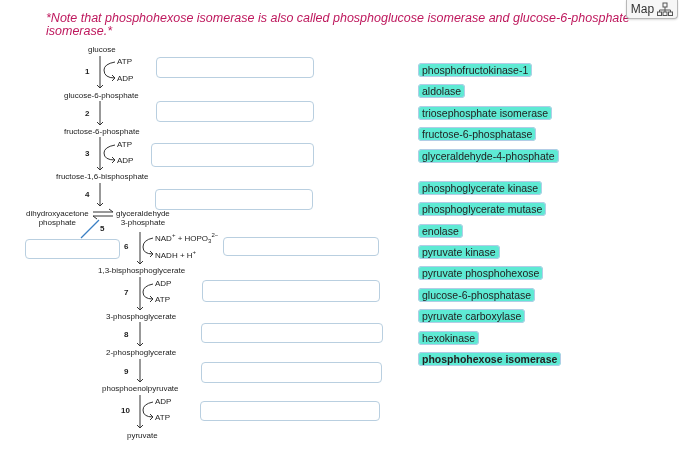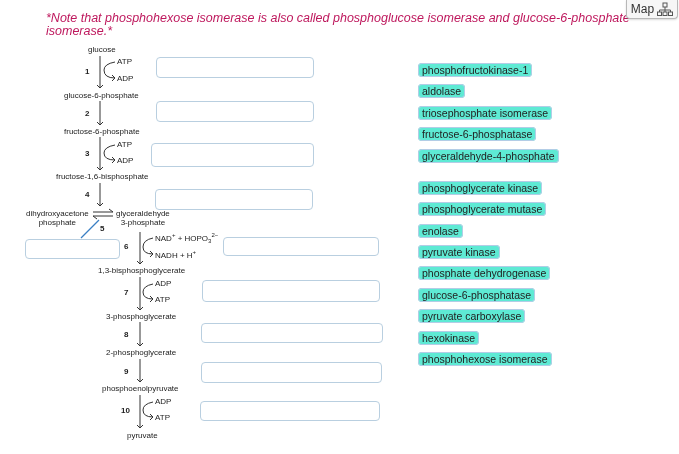--- a/index.html
+++ b/index.html
@@ -133,17 +133,17 @@
 <div class="chip" style="top:84px;">aldolase</div>
 <div class="chip" style="top:106px;">triosephosphate isomerase</div>
 <div class="chip" style="top:127px;">fructose-6-phosphatase</div>
 <div class="chip" style="top:149px;">
   <div>glyceraldehyde-4-phosphate</div>
 </div>
 <div class="chip" style="top:181px;">phosphoglycerate kinase</div>
 <div class="chip" style="top:202px;">phosphoglycerate mutase</div>
 <div class="chip" style="top:224px;">enolase</div>
 <div class="chip" style="top:245px;">pyruvate kinase</div>
-<div class="chip" style="top:266px;">phosphate dehydrogenase</div>
+<div class="chip" style="top:266px;">pyruvate phosphohexose</div>
 <div class="chip" style="top:288px;">glucose-6-phosphatase</div>
 <div class="chip" style="top:309px;">pyruvate carboxylase</div>
 <div class="chip" style="top:331px;">hexokinase</div>
-<div class="chip" style="top:352px;">phosphohexose isomerase</div>
+<div class="chip" style="top:352px;font-weight:bold;">phosphohexose isomerase</div>
 
 </body></html>

